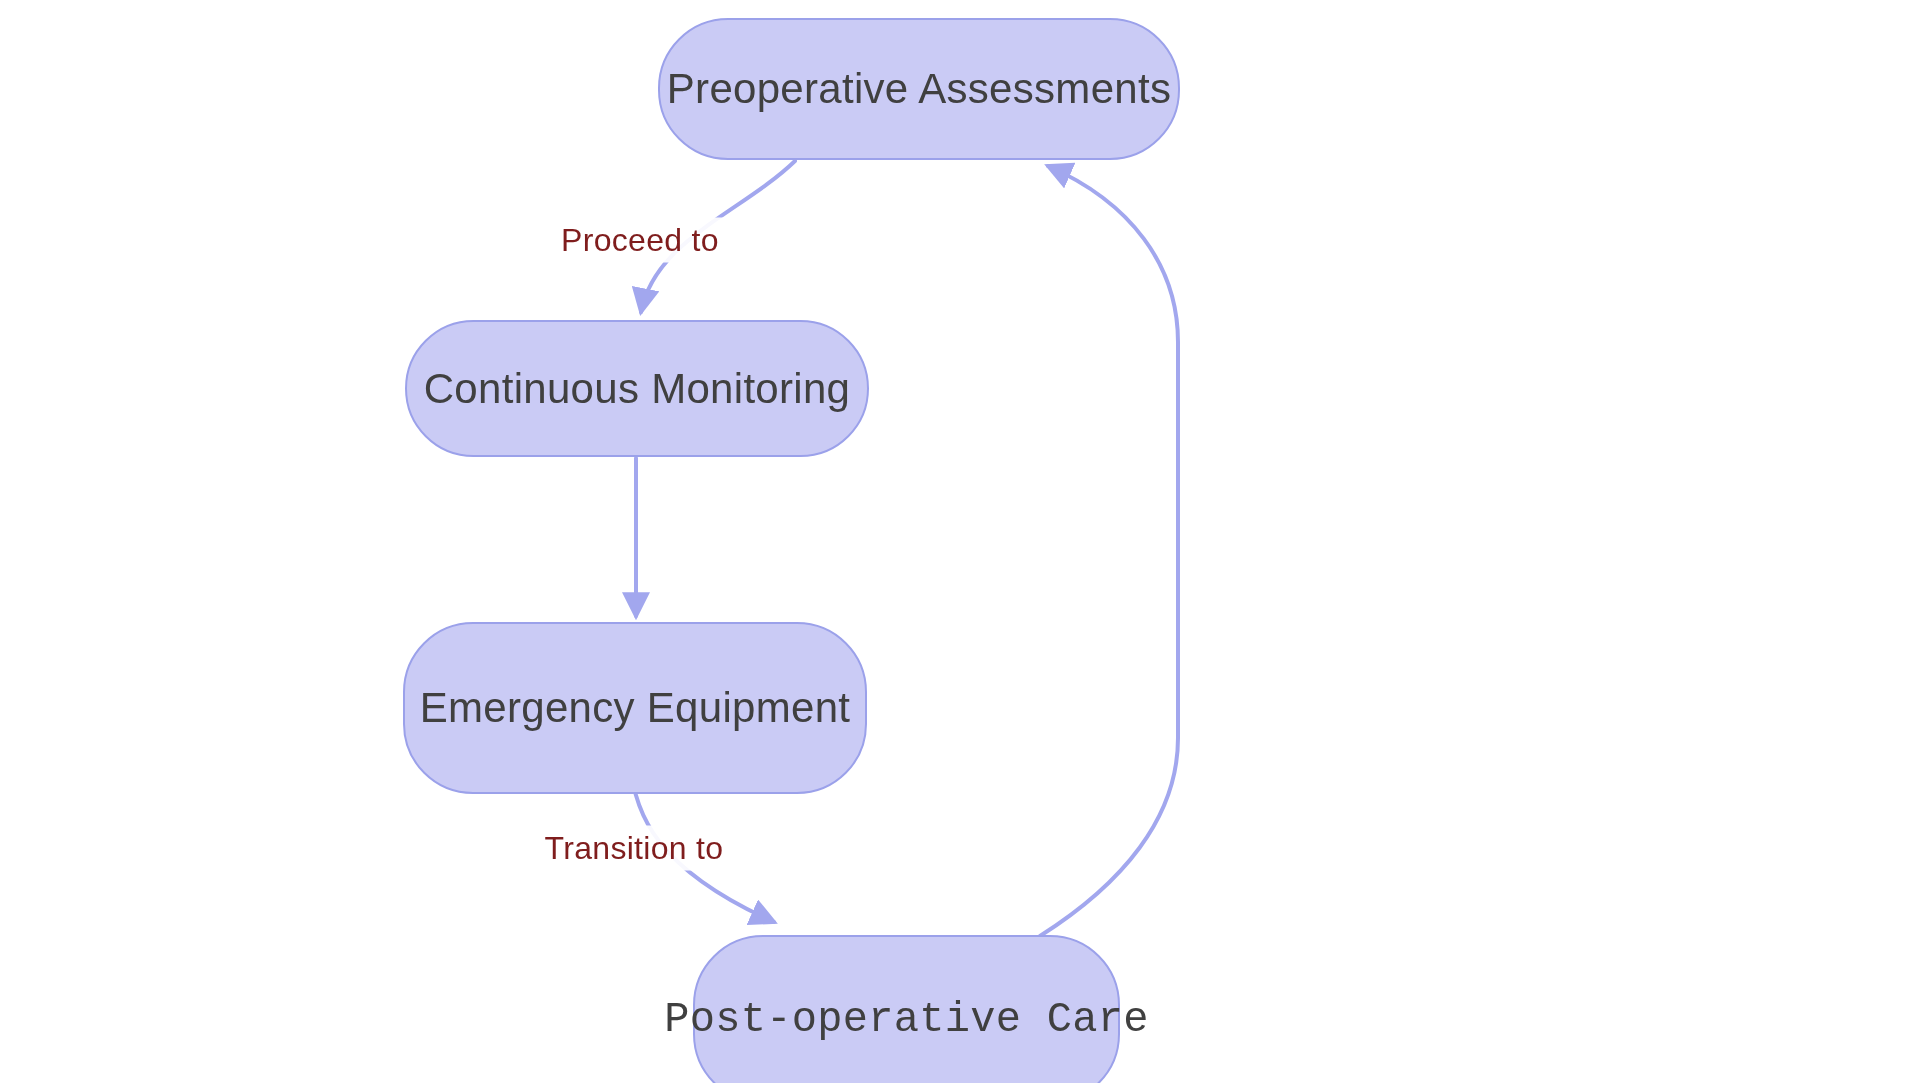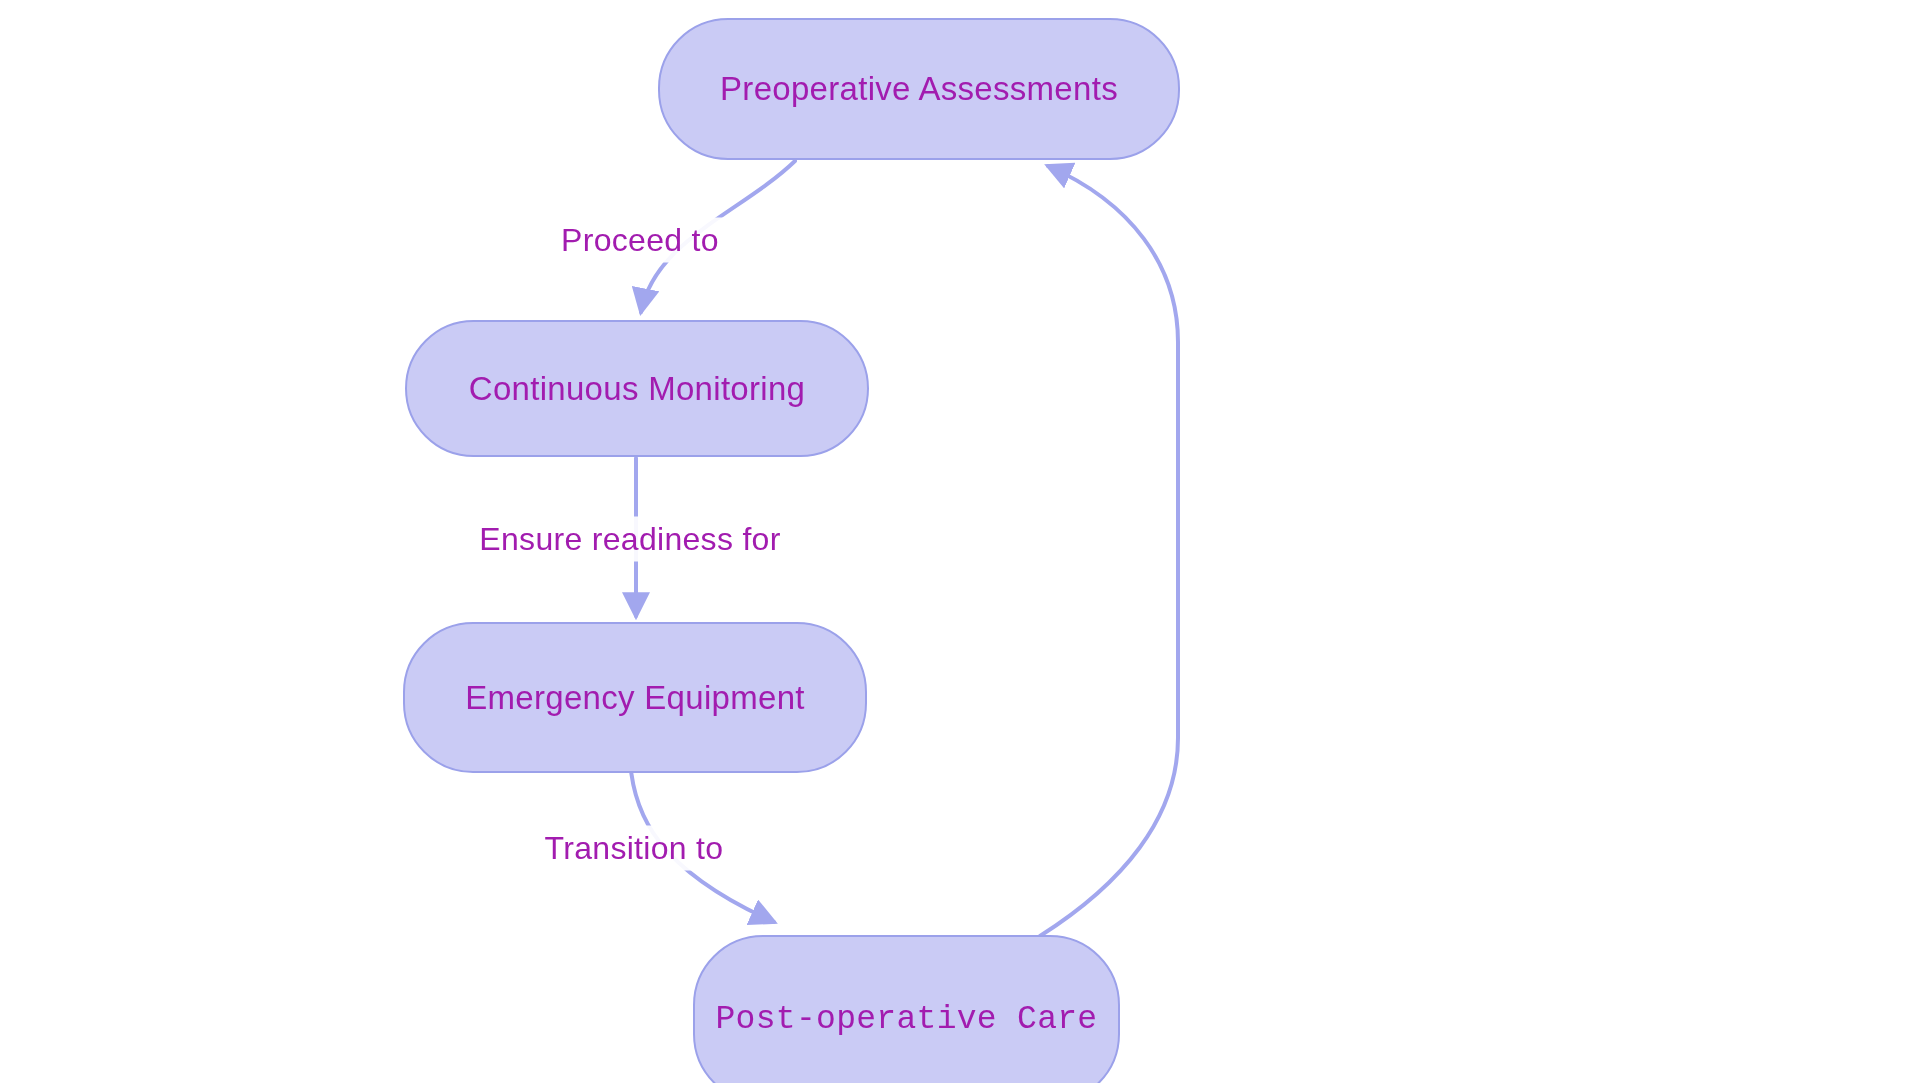--- a/index.html
+++ b/index.html
@@ -25,40 +25,40 @@
   }
   .node {
     position: absolute;
     box-sizing: border-box;
     background: #cacbf5;
     border: 2px solid #9ba1ea;
     border-radius: 70px;
     display: flex;
     align-items: center;
     justify-content: center;
-    color: #a21caf;
-    font-size: 33px;
+    color: #404040;
+    font-size: 42px;
     letter-spacing: 0.3px;
     white-space: nowrap;
     z-index: 2;
   }
   .edge-label {
     position: absolute;
     transform: translate(-50%, -50%);
     background: rgba(255,255,255,0.92);
-    color: #a21caf;
+    color: #7f1d1d;
     font-size: 32px;
     letter-spacing: 0.3px;
     padding: 4px 10px;
     white-space: nowrap;
     z-index: 3;
   }
   #node-1 { left: 658px; top: 18px;  width: 522px; height: 142px; }
   #node-2 { left: 405px; top: 320px; width: 464px; height: 137px; text-align: center; }
-  #node-3 { left: 403px; top: 622px; width: 464px; height: 151px; }
+  #node-3 { left: 403px; top: 622px; width: 464px; height: 172px; }
   #node-4 { left: 693px; top: 935px; width: 427px; height: 169px; font-family: Liberation Mono, monospace; }
   #edge-label-1 { left: 640px;  top: 240px; }
   #edge-label-2 { left: 630px;  top: 539px; }
   #edge-label-3 { left: 634px;  top: 842px; margin-top: 6px; }
   #edge-label-4 { left: 1190px; top: 539px; }
 </style>
 </head>
 <body>
 
 <div class="canvas">
@@ -86,16 +86,15 @@
     <span>Continuous Monitoring</span>
   </div>
   <div class="node" id="node-3">
     <span>Emergency Equipment</span>
   </div>
   <div class="node" id="node-4">
     <span>Post-operative Care</span>
   </div>
 
   <div class="edge-label" id="edge-label-1">Proceed to</div>
-  <div class="edge-label" id="edge-label-2">Ensure readiness for</div>
   <div class="edge-label" id="edge-label-3">Transition to</div>
 
 </div>
 
 </body></html>

